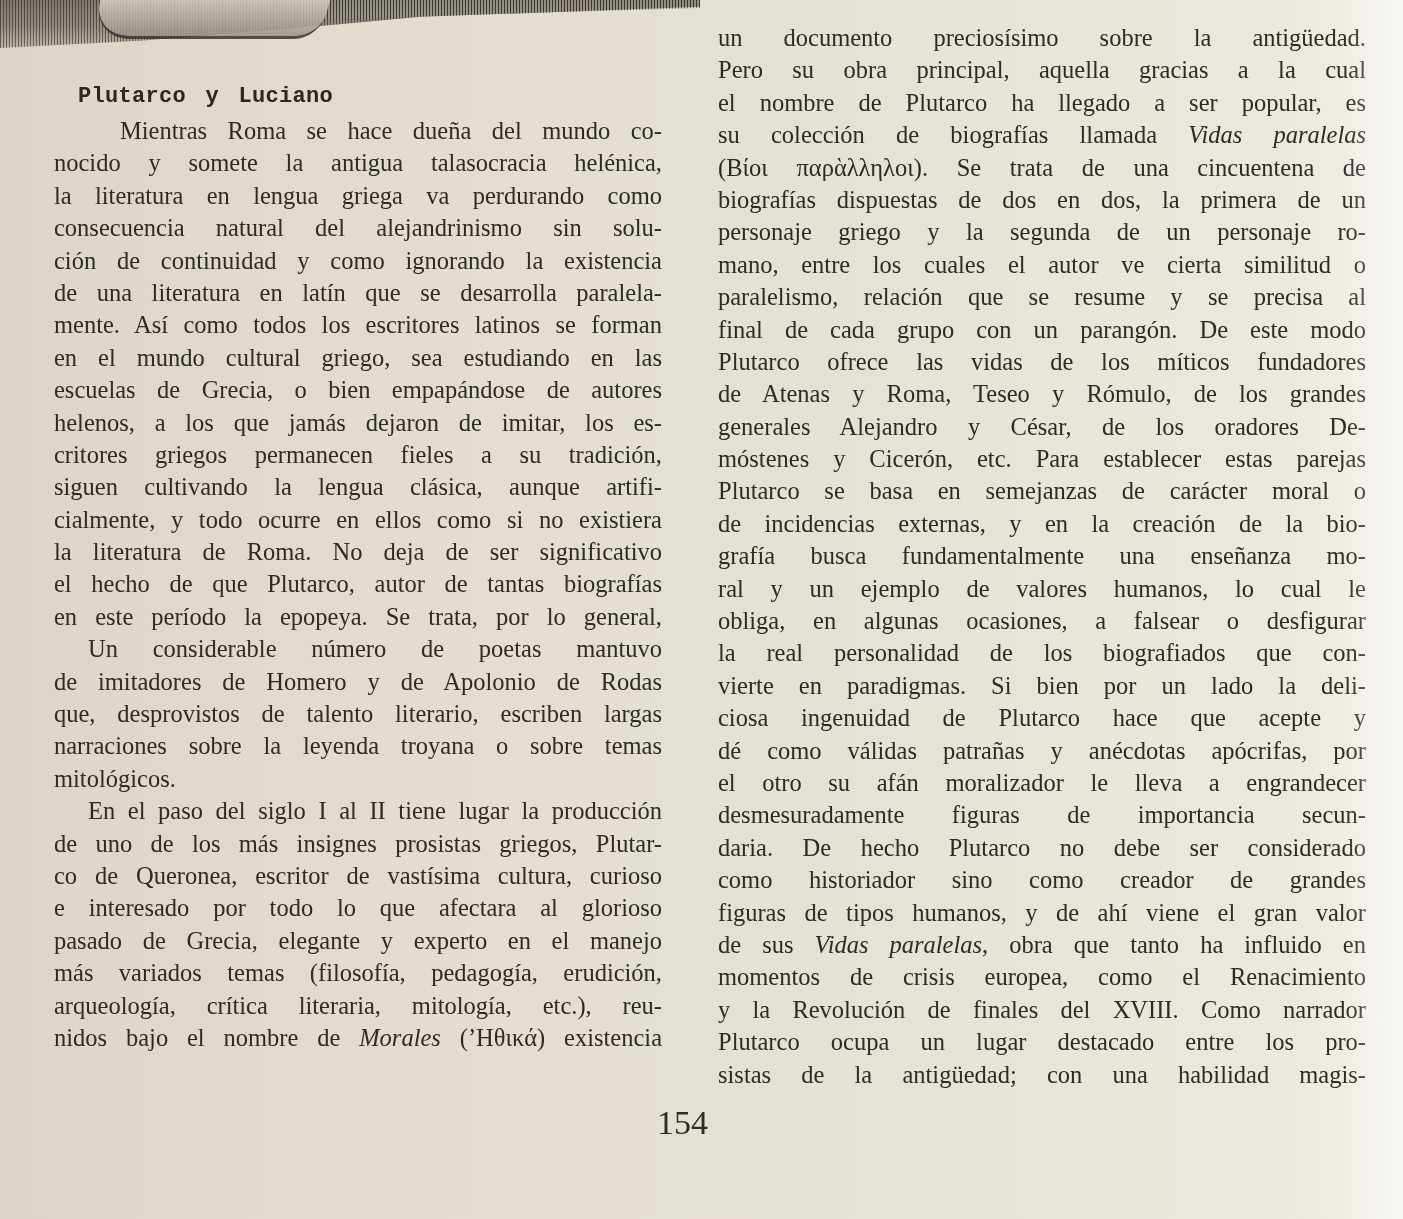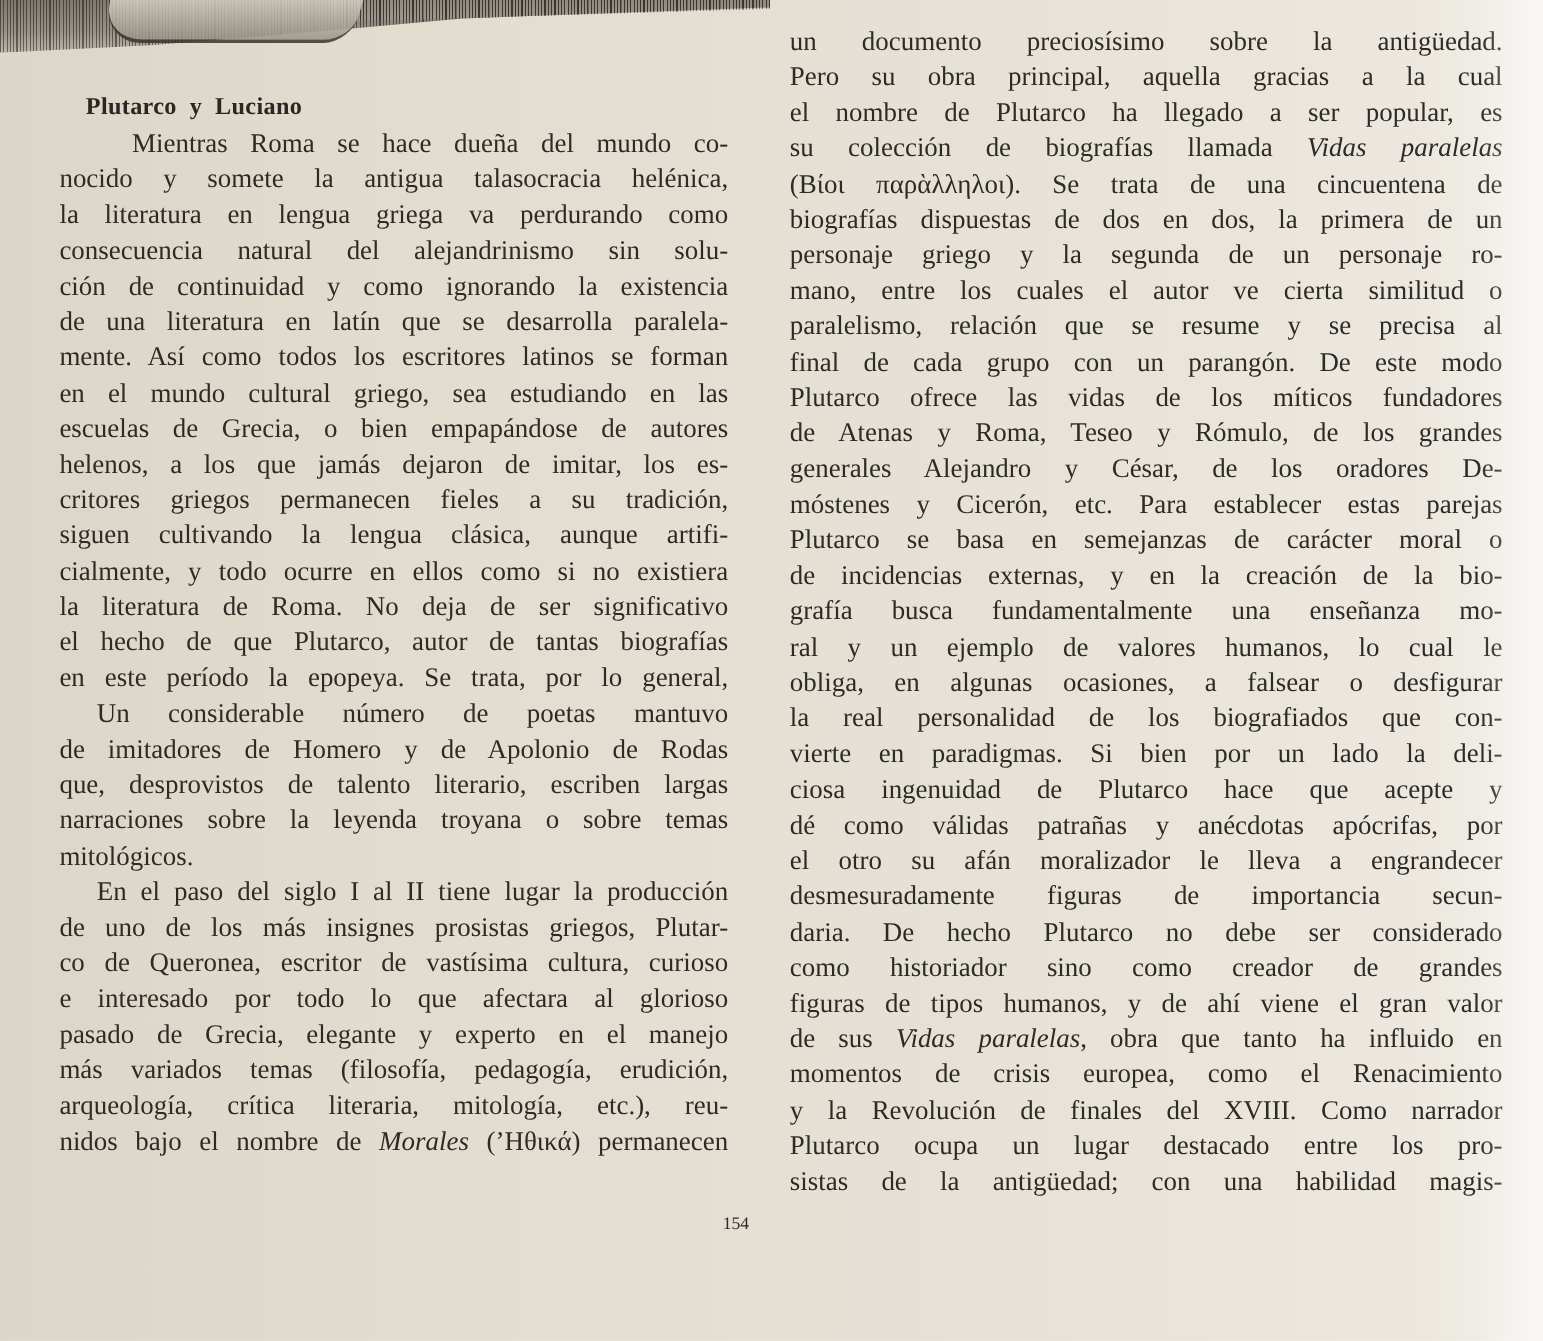--- a/index.html
+++ b/index.html
@@ -53,21 +53,21 @@
       top: 0;
       width: 60px;
       height: 100%;
       background: linear-gradient(90deg, rgba(255,255,255,0) 0%, rgba(255,255,255,0.5) 100%);
       pointer-events: none;
     }
     .heading {
       position: absolute;
       left: 78px;
       top: 84px;
-      font-family: Liberation Serif, serif;
+      font-family: Liberation Mono, monospace;
       font-weight: bold;
       font-size: 22px;
       letter-spacing: 0.3px;
       color: #2a2622;
       word-spacing: 6px;
     }
     .column {
       position: absolute;
       font-size: 24.5px;
       line-height: 32.4px;
@@ -99,21 +99,21 @@
     .line.indent2 {
       padding-left: 34px;
     }
     .col-right .line {
       transform-origin: left center;
     }
     .page-number {
       position: absolute;
       left: 657px;
       top: 1104px;
-      font-size: 16px;
+      font-size: 34px;
       color: #2e2a26;
     }
     i, .italic {
       font-style: italic;
     }
   </style>
 </head>
 <body>
 
 <div class="engraving"></div>
@@ -144,21 +144,21 @@
   <span class="line">que, desprovistos de talento literario, escriben largas</span>
   <span class="line">narraciones sobre la leyenda troyana o sobre temas</span>
   <span class="line last">mitológicos.</span>
   <span class="line indent2">En el paso del siglo I al II tiene lugar la producción</span>
   <span class="line">de uno de los más insignes prosistas griegos, Plutar-</span>
   <span class="line">co de Queronea, escritor de vastísima cultura, curioso</span>
   <span class="line">e interesado por todo lo que afectara al glorioso</span>
   <span class="line">pasado de Grecia, elegante y experto en el manejo</span>
   <span class="line">más variados temas (filosofía, pedagogía, erudición,</span>
   <span class="line">arqueología, crítica literaria, mitología, etc.), reu-</span>
-  <span class="line"><span>nidos bajo el nombre de </span><i>Morales</i><span> (’Ηθικά) permanecen</span></span>
+  <span class="line"><span>nidos bajo el nombre de </span><i>Morales</i><span> (’Ηθικά) existencia</span></span>
 </div>
 
 <div class="column col-right">
   <span class="line">un documento preciosísimo sobre la antigüedad.</span>
   <span class="line">Pero su obra principal, aquella gracias a la cual</span>
   <span class="line">el nombre de Plutarco ha llegado a ser popular, es</span>
   <span class="line"><span>su colección de biografías llamada </span><i>Vidas paralelas</i></span>
   <span class="line">(Βίοι παρὰλληλοι). Se trata de una cincuentena de</span>
   <span class="line">biografías dispuestas de dos en dos, la primera de un</span>
   <span class="line">personaje griego y la segunda de un personaje ro-</span>

